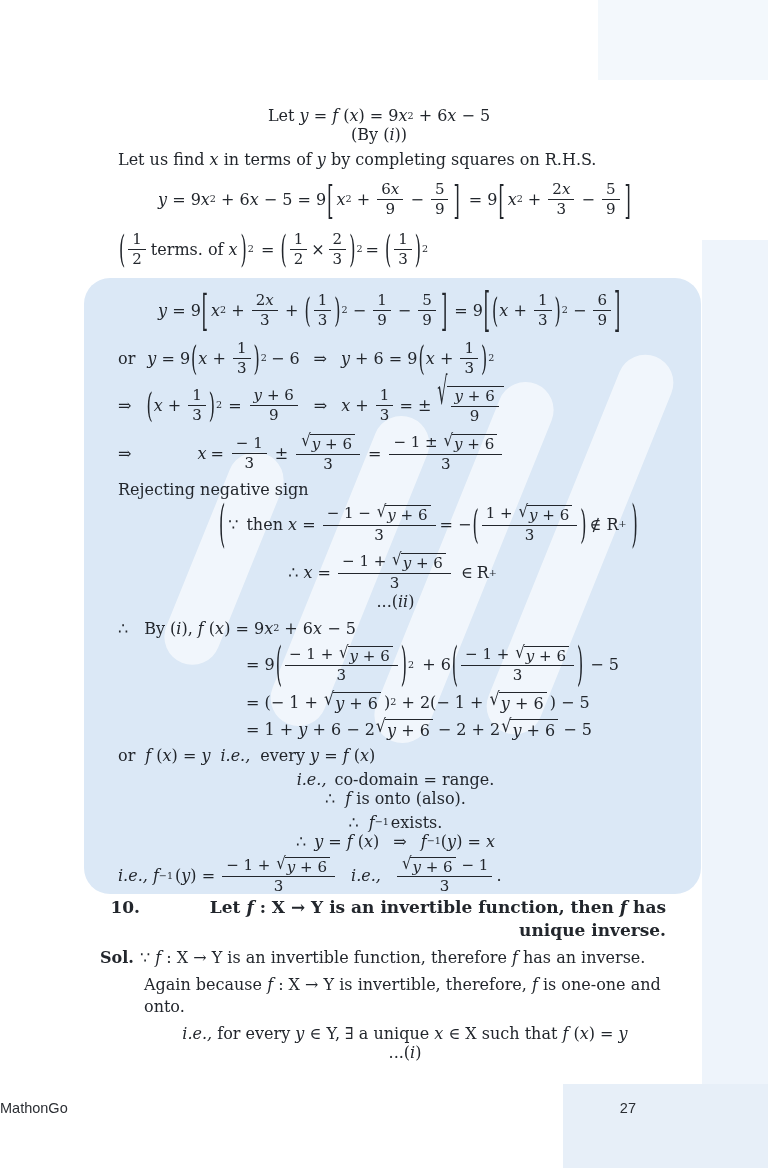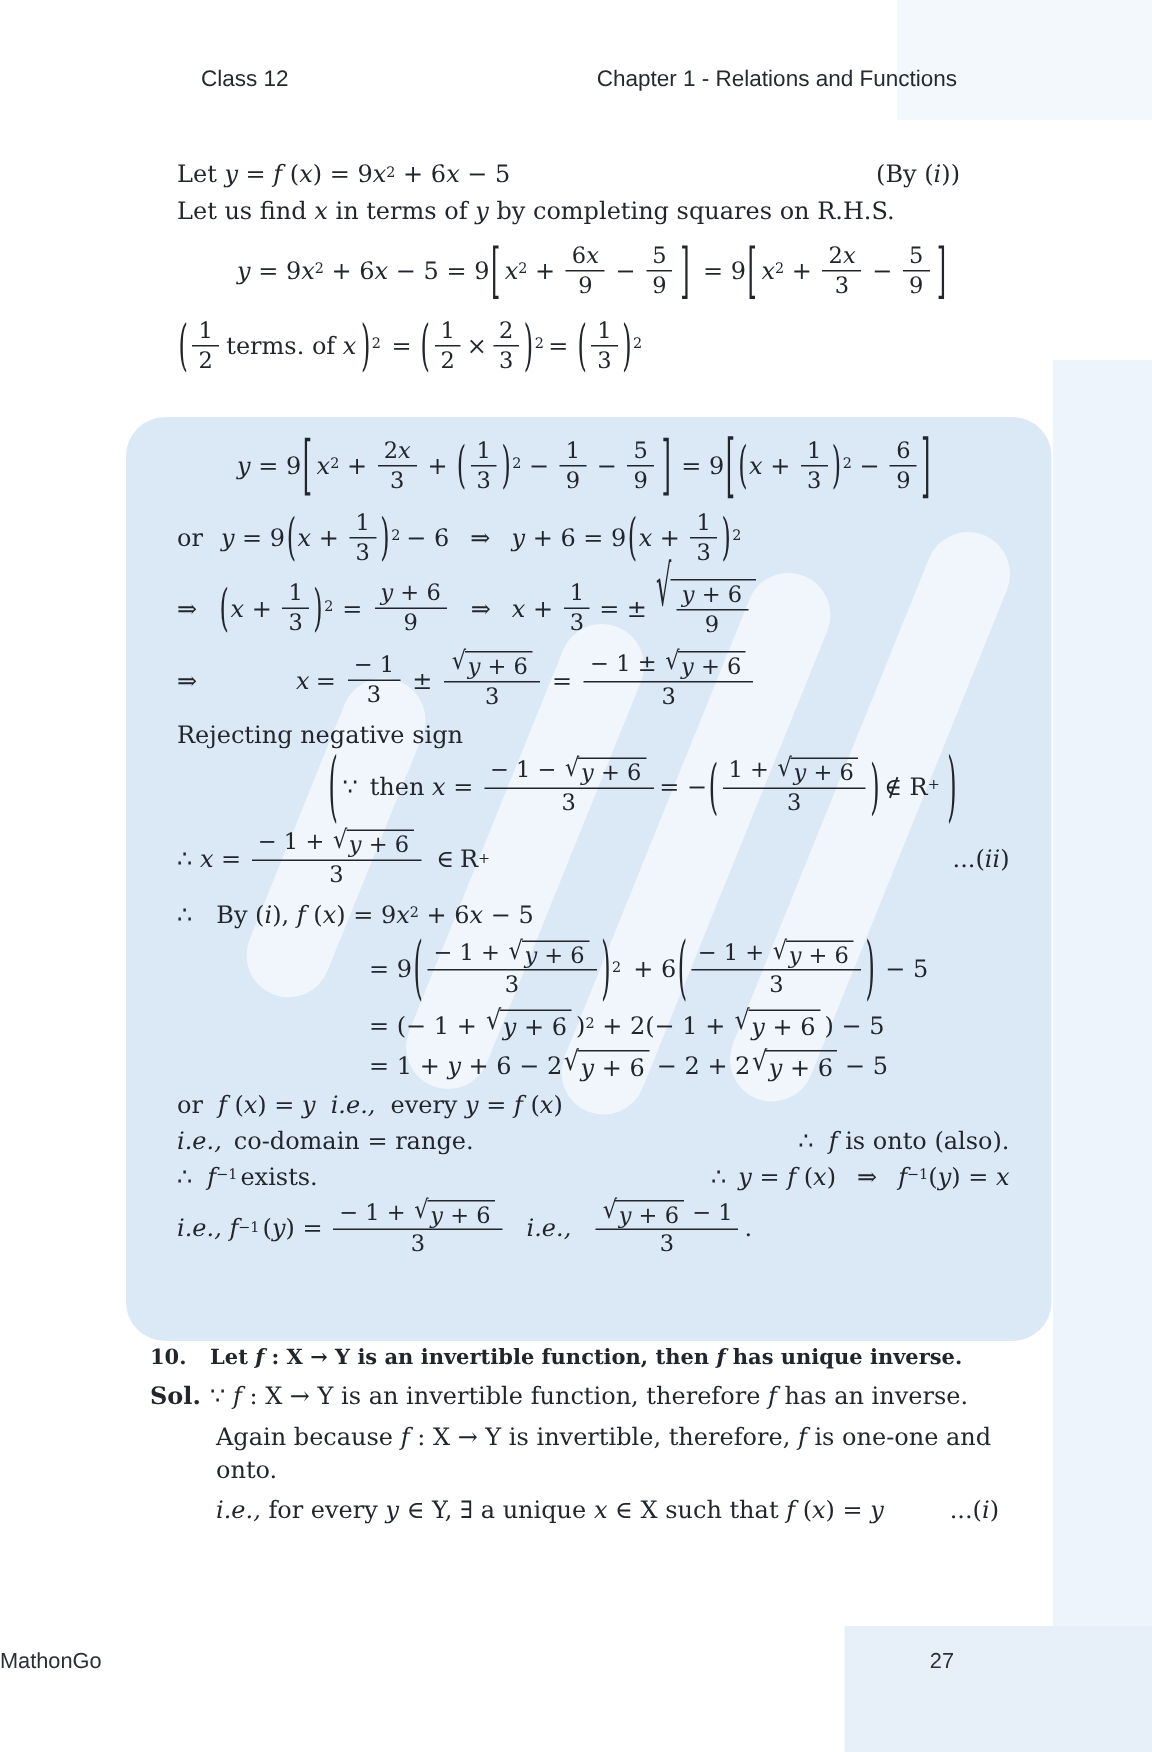--- a/index.html
+++ b/index.html
@@ -25,30 +25,30 @@
   .wm{position:absolute;inset:0;z-index:1;pointer-events:none;}
   .st{position:absolute;width:56px;border-radius:34px;background:rgba(255,255,255,0.62);
       transform:rotate(22deg);}
   .s1{left:112px;top:168px;height:225px;}
   .s2{left:238px;top:128px;height:330px;}
   .s3{left:352px;top:92px;height:385px;}
   .s4{left:468px;top:64px;height:405px;}
 
   
   .ln{display:flex;align-items:center;font-size:16px;}
-  .ln.spread{justify-content:space-between;}
+  .ln.spread{justify-content:space-between;flex-direction:column;}
   .ln.wrap{display:block;line-height:1.35;}
   .ln.wrap:not(.numbered) .seg{display:inline;}
   .ln.numbered{display:flex;align-items:flex-start;}
   .ln.numbered .seg{display:block;flex:1;}
   .seg{display:inline-flex;align-items:center;}
   .seg .txt{white-space:pre;}
   .ln.wrap .seg .txt{white-space:normal;}
   .qnum{flex:0 0 40px;font-weight:bold;}
-  .qq{font-weight:bold;font-size:14px;}
+  .qq{font-weight:bold;font-size:17px;text-align:right;}
   .ind1{padding-left:44px;}
   .v{font-style:italic;}
   .gap{display:inline-block;}
 
   .frac{display:inline-flex;flex-direction:column;align-items:center;vertical-align:middle;
         font-size:0.94em;line-height:1.1;margin:0 2px;text-align:center;}
   .fn{padding:0 4px 1px;border-bottom:1.4px solid #22262c;display:inline-block;}
   .fd{padding:1px 4px 0;display:inline-block;}
 
   .sqrt{display:inline-flex;align-items:flex-start;vertical-align:middle;margin:0 1px;}
@@ -67,24 +67,20 @@
   .pageno{position:absolute;right:132px;top:0;}
 </style>
 </head>
 <body>
 
 <div class="page">
   <div class="tint tint-right"></div>
   <div class="tint tint-tr"></div>
   <div class="tint tint-br"></div>
 
-  <header>
-    <span>Class 12</span>
-    <span>Chapter 1 - Relations and Functions</span>
-  </header>
 
   <section class="sec1">
       <div class="ln spread" style="margin-bottom: 6px;">
         <span class="seg">
           <span class="txt"><span>Let </span><span class="v">y</span><span> = </span><span class="v">f</span><span> (</span><span class="v">x</span><span>) = 9</span><span class="v">x</span></span>
           <sup>2</sup>
           <span class="txt"><span>&nbsp;+ 6</span><span class="v">x</span><span> − 5</span></span>
         </span>
         <span class="seg right">
           <span class="txt"><span>(By (</span><span class="v">i</span><span>))</span></span>

